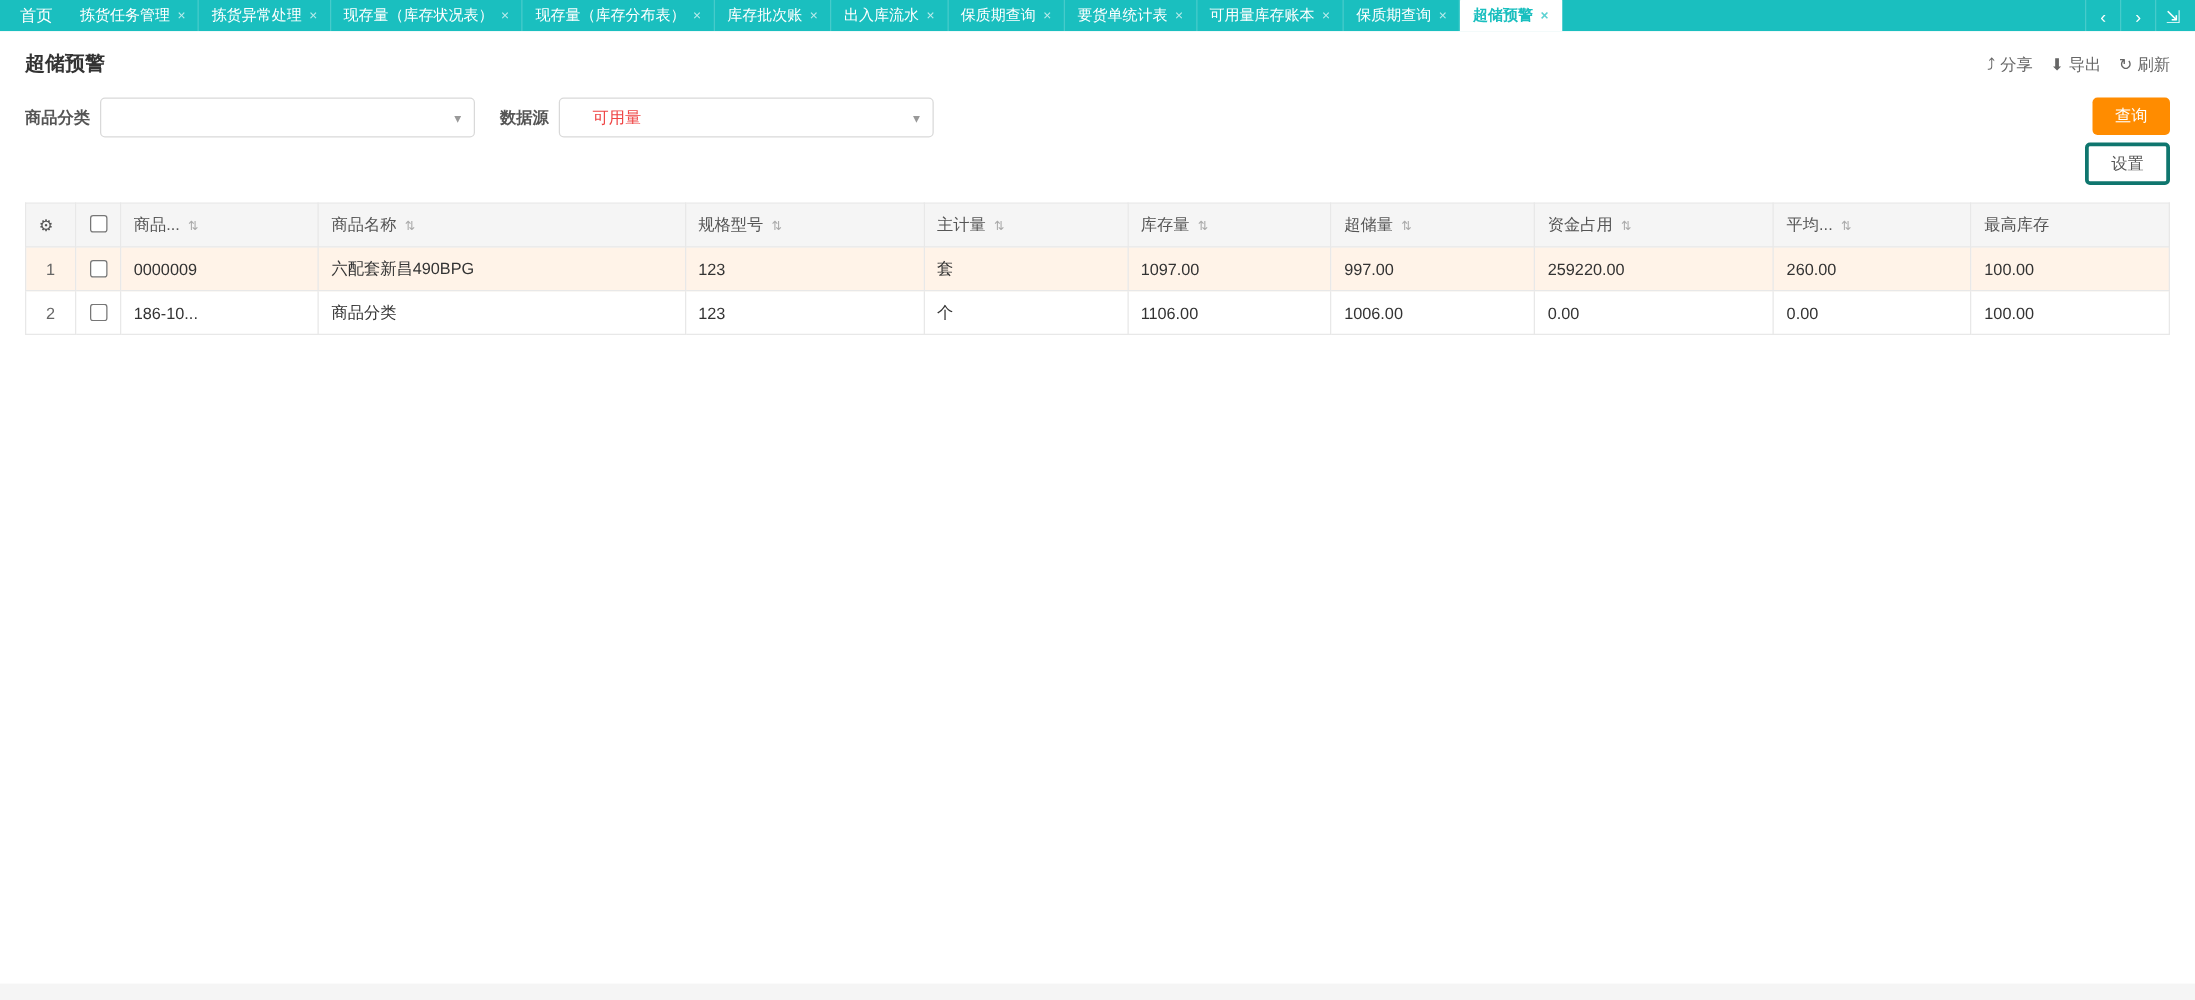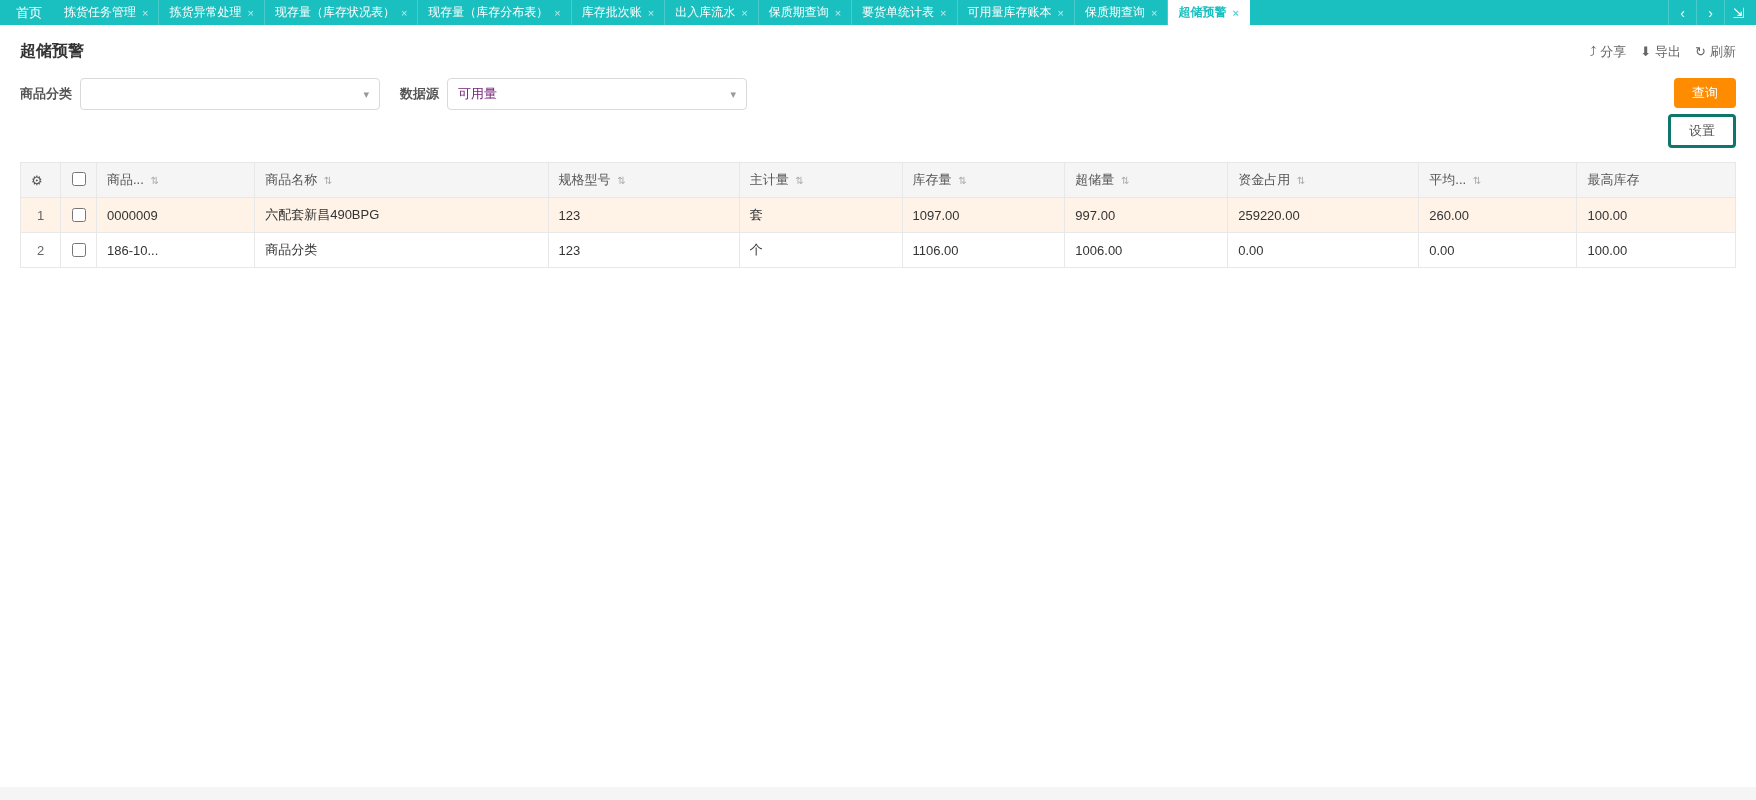--- a/index.html
+++ b/index.html
@@ -287,21 +287,21 @@
         <div class="filter-group">
           <span class="filter-label">商品分类</span>
           <div class="filter-select">
             <span></span>
             <span class="filter-select-arrow">▾</span>
           </div>
         </div>
         <div class="filter-group">
           <span class="filter-label">数据源</span>
           <div class="filter-select">
-            <span style="color:#701a75;">可用量</span>
+            <span style="color:#ef4444;margin-left:16px;">可用量</span>
             <span class="filter-select-arrow">▾</span>
           </div>
         </div>
       </div>
     </div>
     <div style="display:flex; flex-direction:column; gap:6px; margin-top:0;align-items:flex-end;">
       <button class="btn-primary">查询</button>
       <button class="btn-default">设置</button>
     </div>
   </div>

